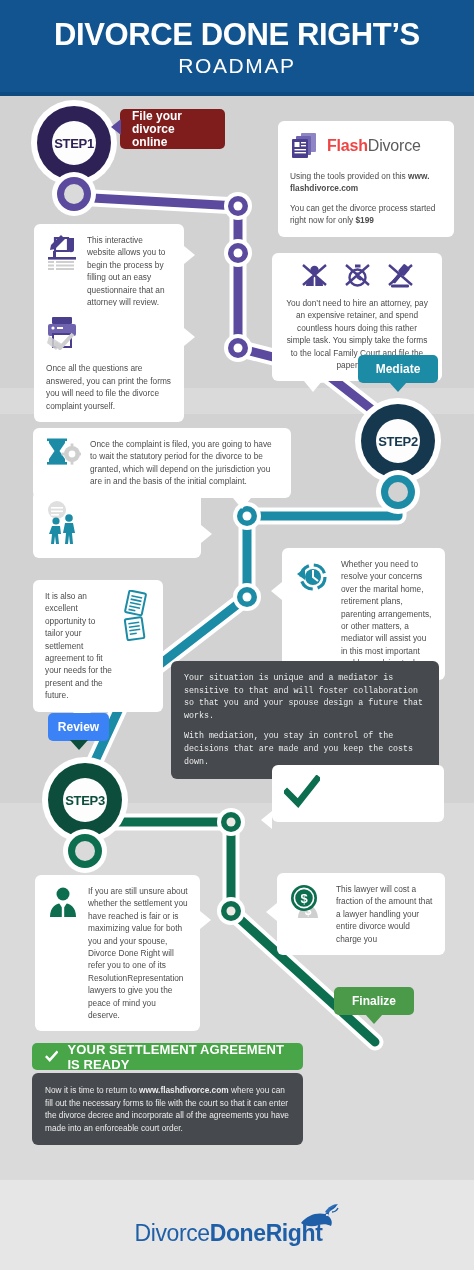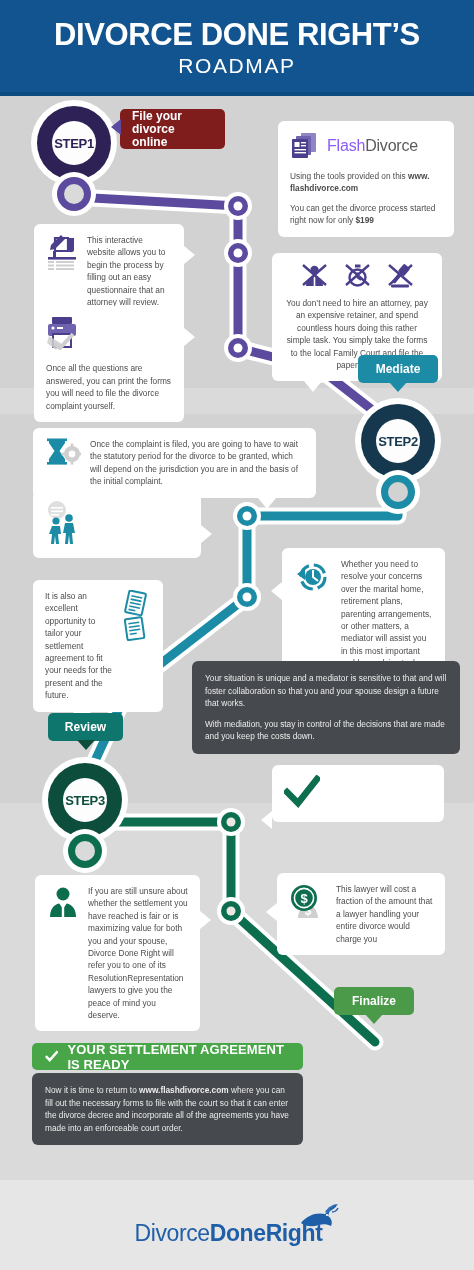--- a/index.html
+++ b/index.html
@@ -147,21 +147,21 @@
   }
   .tail.down {
     border-left: 9px solid transparent;
     border-right: 9px solid transparent;
     border-top: 11px solid #ffffff;
   }
 
   
   .fd-logo { display: flex; align-items: center; gap: 7px; margin-bottom: 9px; }
   .fd-name { font-size: 16px; letter-spacing: -0.2px; }
-  .fd-name b { color: #8b5cf6; font-weight: normal; }
+  .fd-name b { color: #ef4444; font-weight: bold; }
   .fd-name span { color: #5b5b5b; font-weight: normal; }
   .fd-p { margin-bottom: 7px; }
   .fd-p:last-child { margin-bottom: 0; }
 
   
   .darkbox {
     position: absolute;
     background: #46494d;
     border-radius: 6px;
     padding: 11px 13px;
@@ -388,21 +388,21 @@
       <path d="M0,0 L30,0 L15,28 Z" fill="#16384f"></path>
     </svg>
     <div class="pin-base-ring"></div>
     <div class="pin-base" style="background:#1b8ba6;"></div>
     <div class="pin-base-hole" style="background:#d2d2d2;"></div>
     <div class="pin-hole">
       <span class="pin-label" style="color:#16384f;">STEP2</span>
     </div>
   </div>
 
-  <div class="card flex" style="left:33px;top:428px;width:283px;">
+  <div class="card flex" style="left:33px;top:428px;width:258px;">
     <span class="ico">
       <svg width="36" height="30" viewBox="0 0 36 30">
         <path d="M4,2 L20,2 L20,5 L14.5,13 L20,21 L20,25 L4,25 L4,21 L9.5,13 L4,5 Z" fill="#1b8ba6"></path>
         <rect x="2" y="0.5" width="20" height="2.6" fill="#1b8ba6"></rect>
         <rect x="2" y="24" width="20" height="2.6" fill="#1b8ba6"></rect>
         <g fill="#cfcfcf">
           <circle cx="27" cy="16" r="8"></circle>
         </g>
         <circle cx="27" cy="16" r="3.4" fill="#ffffff"></circle>
         <g fill="#cfcfcf">
@@ -463,26 +463,26 @@
         <circle cx="19" cy="19" r="12" fill="none" stroke="#1b8ba6" stroke-width="3.2" stroke-dasharray="14 5"></circle>
         <circle cx="19" cy="19" r="8" fill="#1b8ba6"></circle>
         <path d="M19,12 L19,19 L24,23" stroke="#ffffff" stroke-width="2" fill="none"></path>
         <path d="M3,16 L11,10 L11,22 Z" fill="#1b8ba6"></path>
       </svg>
     </span>
     <span class="txt">Whether you need to resolve your concerns over the marital home, retirement plans, parenting arrangements, or other matters, a mediator will assist you in this most important problem-solving task.</span>
     <span class="tail left" style="left:-11px;top:34px;"></span>
   </div>
 
-  <div class="darkbox" style="left:192px;top:661px;width:268px;">
+  <div class="darkbox" style="left:171px;top:661px;width:268px;font-family:Liberation Mono, monospace;">
     <p>Your situation is unique and a mediator is sensitive to that and will foster collaboration so that you and your spouse design a future that works.</p>
     <p>With mediation, you stay in control of the decisions that are made and you keep the costs down.</p>
   </div>
 
-  <div class="tag" style="left:48px;top:713px;width:75px;background:#0f766e;">
+  <div class="tag" style="left:48px;top:713px;width:61px;background:#3b82f6;">
     <span>Review</span>
     <span class="tail-down" style="border-top:10px solid #0c4d3c;"></span>
   </div>
 
   <div class="step" style="left:42px;top:757px;">
     <div class="pin-ring"></div>
     <div class="pin-disc" style="background:#0c4d3c;"></div>
     <svg class="pin-tail" viewBox="0 0 30 28">
       <path d="M0,0 L30,0 L15,28 Z" fill="#0c4d3c"></path>
     </svg>

